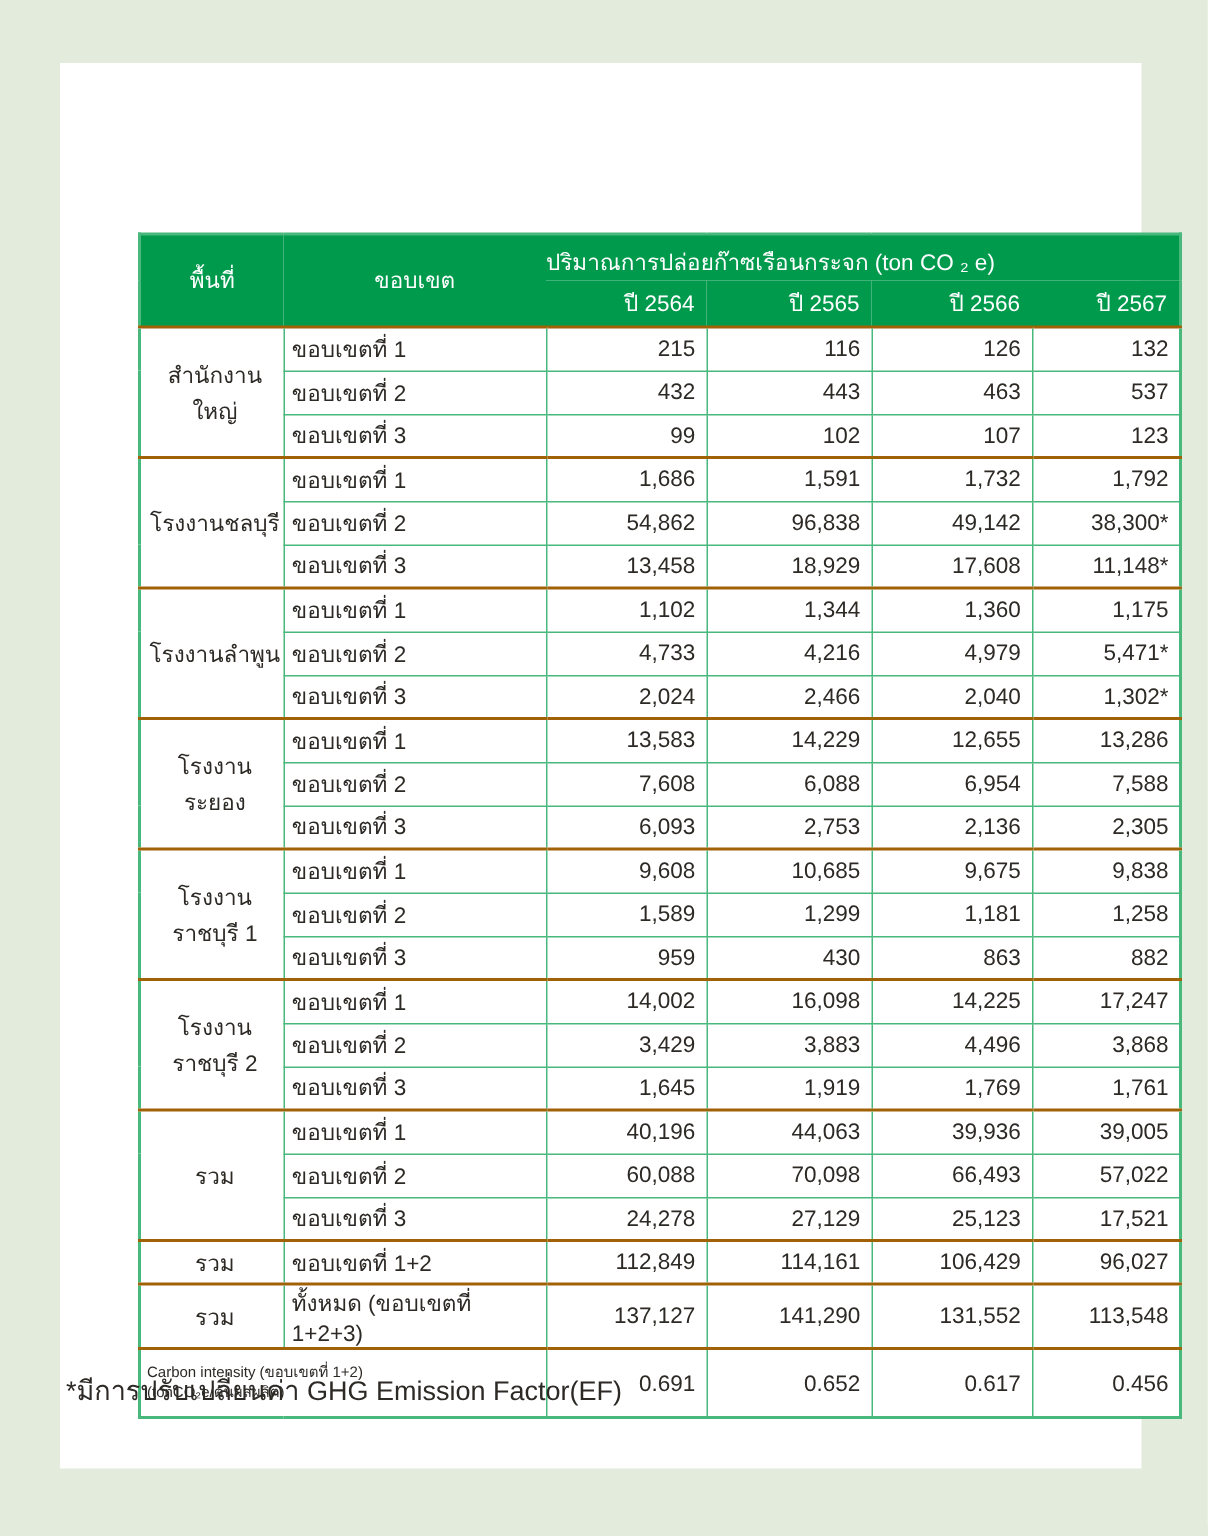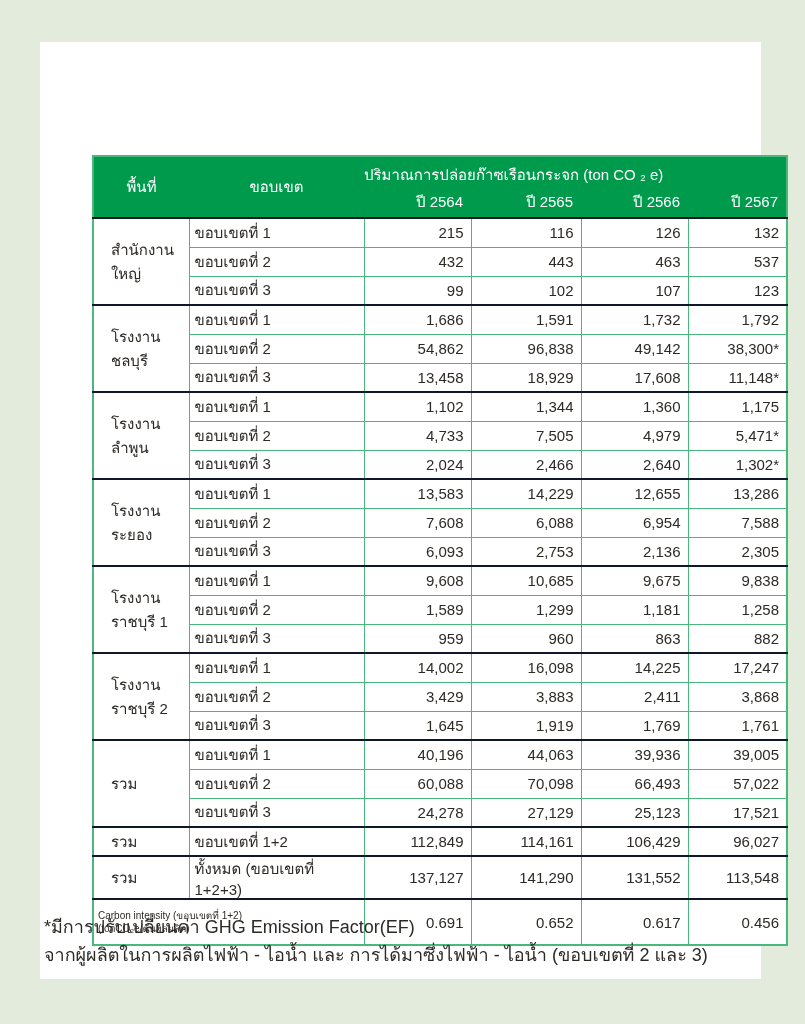--- a/index.html
+++ b/index.html
@@ -39,24 +39,24 @@
   th.emissions-title { text-align: left; vertical-align: middle; padding-top: 6px; }
   th.area-head, th.scope-head { text-align: center; vertical-align: middle; margin-top: 44px; }
   tbody td {
     border: 1px solid #48b87d;
     height: 29px;
     font-size: 15px;
     color: #2d2a26;
     vertical-align: middle;
     background: #ffffff;
   }
-  td.area-cell { padding-left: 17px; text-align: left; }
+  td.area-cell { padding-left: 4px; text-align: center; }
   td.scope-cell { padding-left: 5px; text-align: left; }
   td.num-cell { padding-right: 7px; text-align: right; }
-  tr.g-first td { border-top: 2px solid #0f172a; }
+  tr.g-first td { border-top: 2px solid #a16207; }
   tr.intensity-row td { height: 46px; }
   td.intensity-label { padding-left: 4px; line-height: 1.35; font-size: 10px; }
   .footnote {
     position: absolute;
     left: 44px; top: 914px;
     font-size: 18px;
     color: #2d2a26;
     line-height: 1.55;
   }
 </style>
@@ -140,29 +140,29 @@
           <td class="area-cell" rowspan="3">โรงงานลำพูน</td>
           <td class="scope-cell">ขอบเขตที่ 1</td>
           <td class="num-cell">1,102</td>
           <td class="num-cell">1,344</td>
           <td class="num-cell">1,360</td>
           <td class="num-cell">1,175</td>
         </tr>
         <tr>
           <td class="scope-cell">ขอบเขตที่ 2</td>
           <td class="num-cell">4,733</td>
-          <td class="num-cell">7,505</td>
+          <td class="num-cell">4,216</td>
           <td class="num-cell">4,979</td>
           <td class="num-cell">5,471*</td>
         </tr>
         <tr>
           <td class="scope-cell">ขอบเขตที่ 3</td>
           <td class="num-cell">2,024</td>
           <td class="num-cell">2,466</td>
-          <td class="num-cell">2,640</td>
+          <td class="num-cell">2,040</td>
           <td class="num-cell">1,302*</td>
         </tr>
 
         <tr class="g-first">
           <td class="area-cell" rowspan="3">โรงงานระยอง</td>
           <td class="scope-cell">ขอบเขตที่ 1</td>
           <td class="num-cell">13,583</td>
           <td class="num-cell">14,229</td>
           <td class="num-cell">12,655</td>
           <td class="num-cell">13,286</td>
@@ -193,38 +193,38 @@
         <tr>
           <td class="scope-cell">ขอบเขตที่ 2</td>
           <td class="num-cell">1,589</td>
           <td class="num-cell">1,299</td>
           <td class="num-cell">1,181</td>
           <td class="num-cell">1,258</td>
         </tr>
         <tr>
           <td class="scope-cell">ขอบเขตที่ 3</td>
           <td class="num-cell">959</td>
-          <td class="num-cell">960</td>
+          <td class="num-cell">430</td>
           <td class="num-cell">863</td>
           <td class="num-cell">882</td>
         </tr>
 
         <tr class="g-first">
           <td class="area-cell" rowspan="3">โรงงานราชบุรี 2</td>
           <td class="scope-cell">ขอบเขตที่ 1</td>
           <td class="num-cell">14,002</td>
           <td class="num-cell">16,098</td>
           <td class="num-cell">14,225</td>
           <td class="num-cell">17,247</td>
         </tr>
         <tr>
           <td class="scope-cell">ขอบเขตที่ 2</td>
           <td class="num-cell">3,429</td>
           <td class="num-cell">3,883</td>
-          <td class="num-cell">2,411</td>
+          <td class="num-cell">4,496</td>
           <td class="num-cell">3,868</td>
         </tr>
         <tr>
           <td class="scope-cell">ขอบเขตที่ 3</td>
           <td class="num-cell">1,645</td>
           <td class="num-cell">1,919</td>
           <td class="num-cell">1,769</td>
           <td class="num-cell">1,761</td>
         </tr>
 
@@ -279,14 +279,13 @@
           <td class="num-cell">0.617</td>
           <td class="num-cell">0.456</td>
         </tr>
       </tbody>
     </table>
   </div>
 </div>
 
 <div class="footnote">
   <div>*มีการปรับเปลี่ยนค่า GHG Emission Factor(EF)</div>
-  <div>จากผู้ผลิตในการผลิตไฟฟ้า - ไอน้ำ และ การได้มาซึ่งไฟฟ้า - ไอน้ำ (ขอบเขตที่ 2 และ 3)</div>
 </div>
 
 </body></html>

